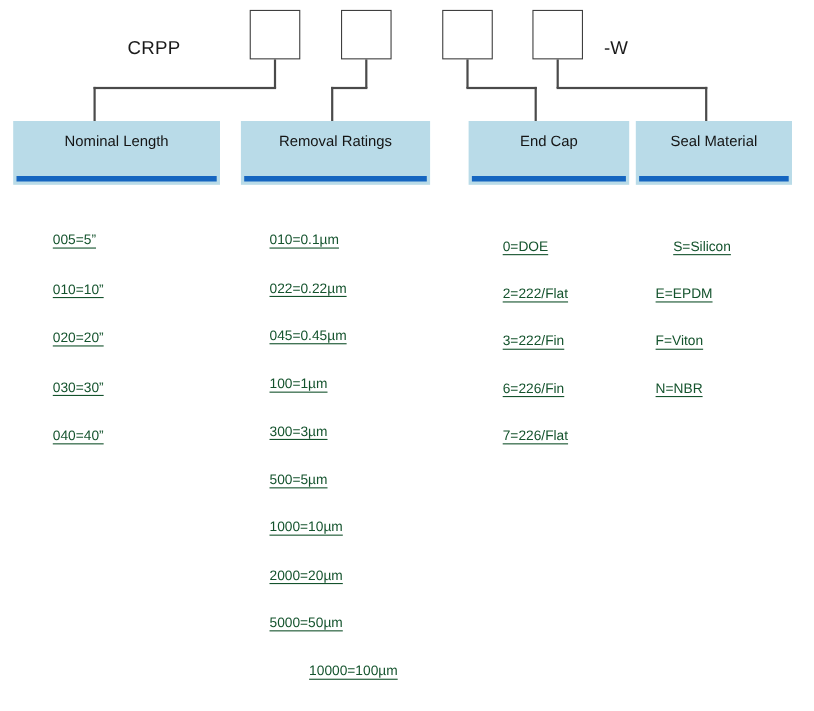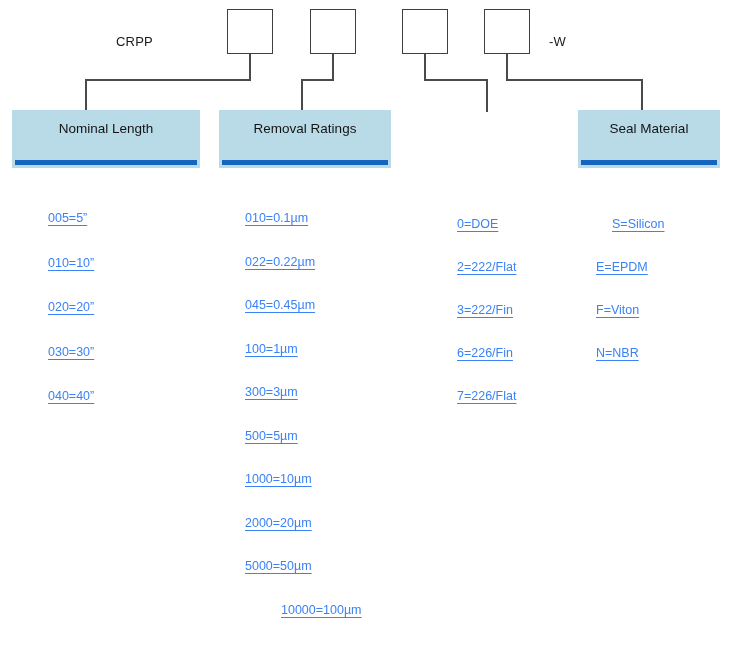--- a/index.html
+++ b/index.html
@@ -25,21 +25,21 @@
     width: 46px;
     height: 45px;
     border: 1.5px solid #3f3f3f;
     background: #ffffff;
     box-sizing: border-box;
   }
 
   
   .free-label {
     position: absolute;
-    font-size: 13px;
+    font-size: 17px;
     color: #1a1a1a;
     white-space: nowrap;
     letter-spacing: .2px;
   }
 
   
   .ln-v, .ln-h {
     position: absolute;
     background: #4a4a4a;
   }
@@ -71,21 +71,21 @@
     background: #1565c0;
   }
 
   
   .opt-list {
     position: absolute;
   }
   .opt {
     display: block;
     font-size: 12.5px;
-    color: #3b82f6;
+    color: #14532d;
     text-decoration: underline;
     text-underline-offset: 3px;
     white-space: nowrap;
     line-height: 1;
   }
 </style>
 </head>
 <body>
 
 <div id="stage">
@@ -117,20 +117,24 @@
   <div class="cat" style="left:12px; top:110px; width:188px; height:58px;">
     <div class="cat-title">Nominal Length</div>
     <div class="cat-rule"></div>
   </div>
 
   <div class="cat" style="left:219px; top:110px; width:172px; height:58px;">
     <div class="cat-title">Removal Ratings</div>
     <div class="cat-rule"></div>
   </div>
 
+  <div class="cat" style="left:426px; top:110px; width:146px; height:58px;">
+    <div class="cat-title">End Cap</div>
+    <div class="cat-rule"></div>
+  </div>
 
   <div class="cat" style="left:578px; top:110px; width:142px; height:58px;">
     <div class="cat-title">Seal Material</div>
     <div class="cat-rule"></div>
   </div>
 
   <div class="opt-list" id="list-0" style="left:48px;  top:212px;">
       <span class="opt" style="position: absolute; left: 0px; top: 0px;">005=5”</span>
       <span class="opt" style="position: absolute; left: 0px; top: 44.5px;">010=10”</span>
       <span class="opt" style="position: absolute; left: 0px; top: 89px;">020=20”</span>

